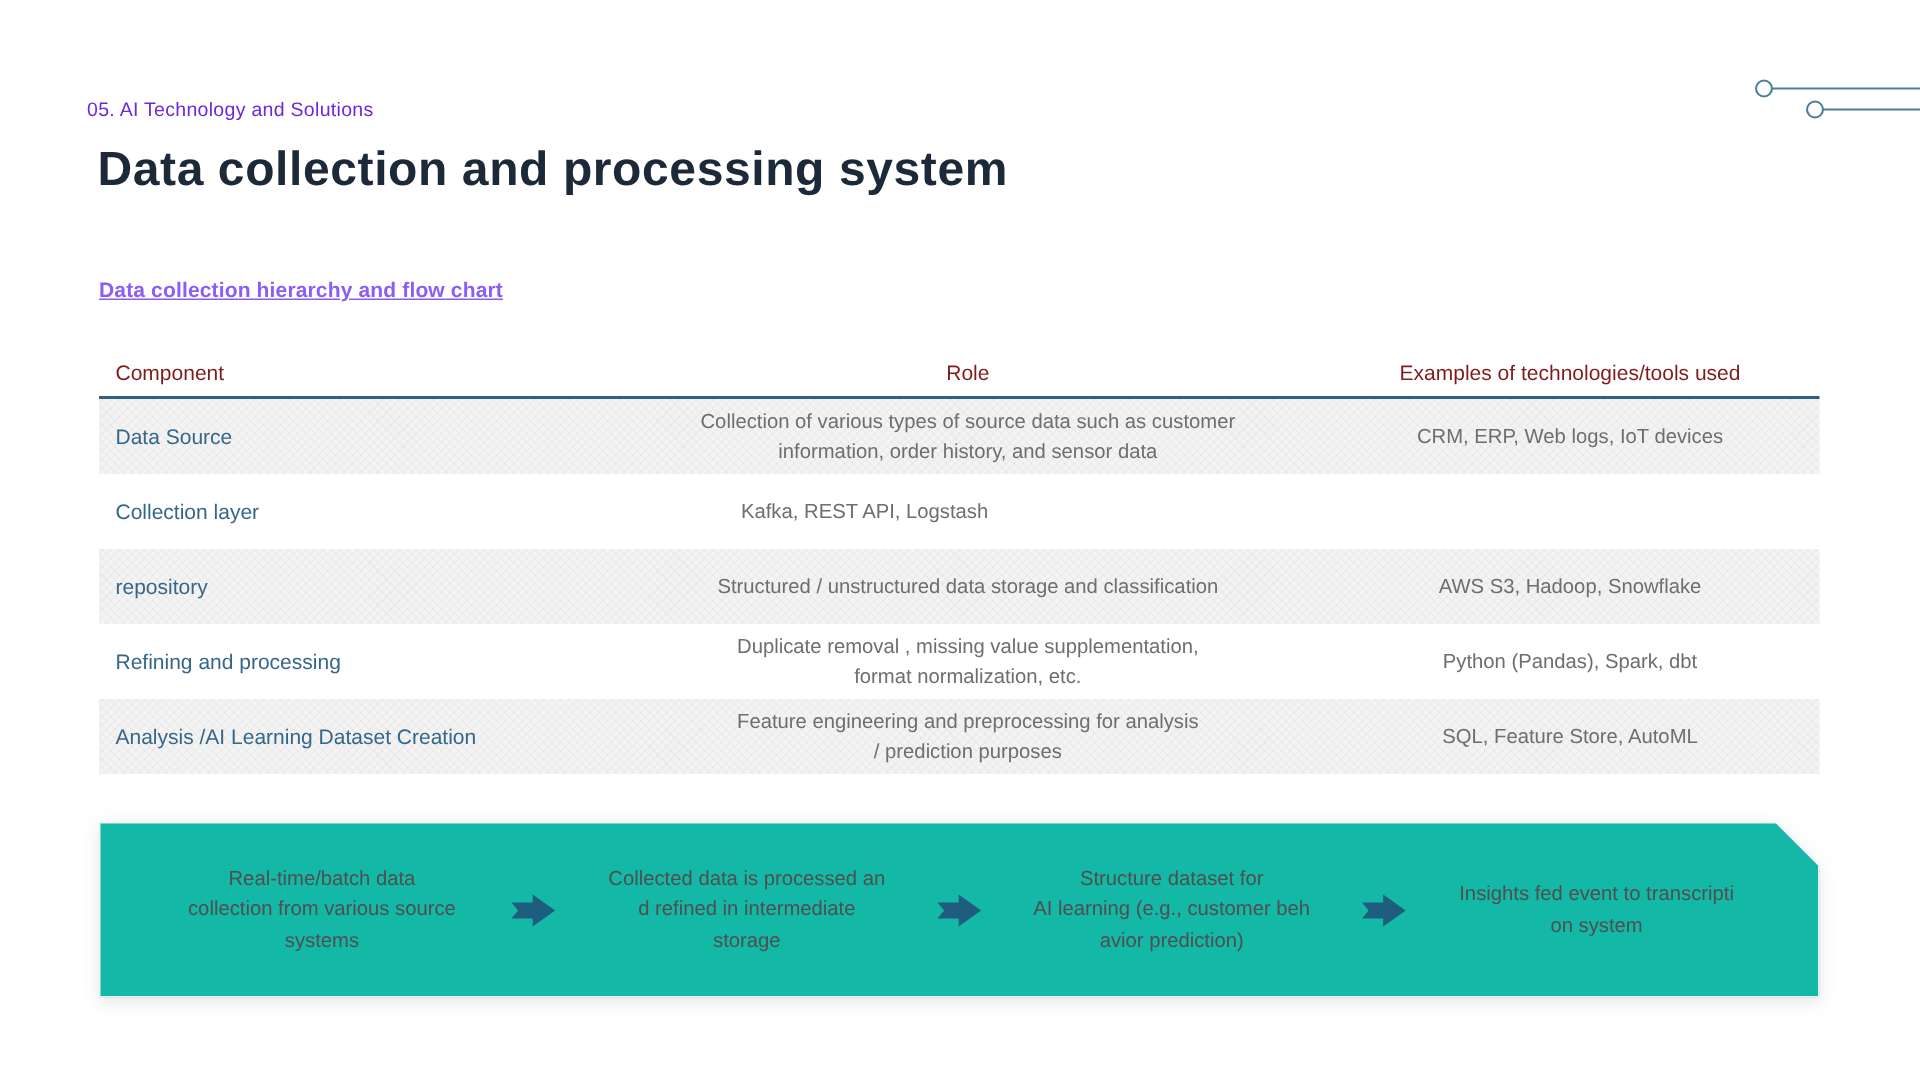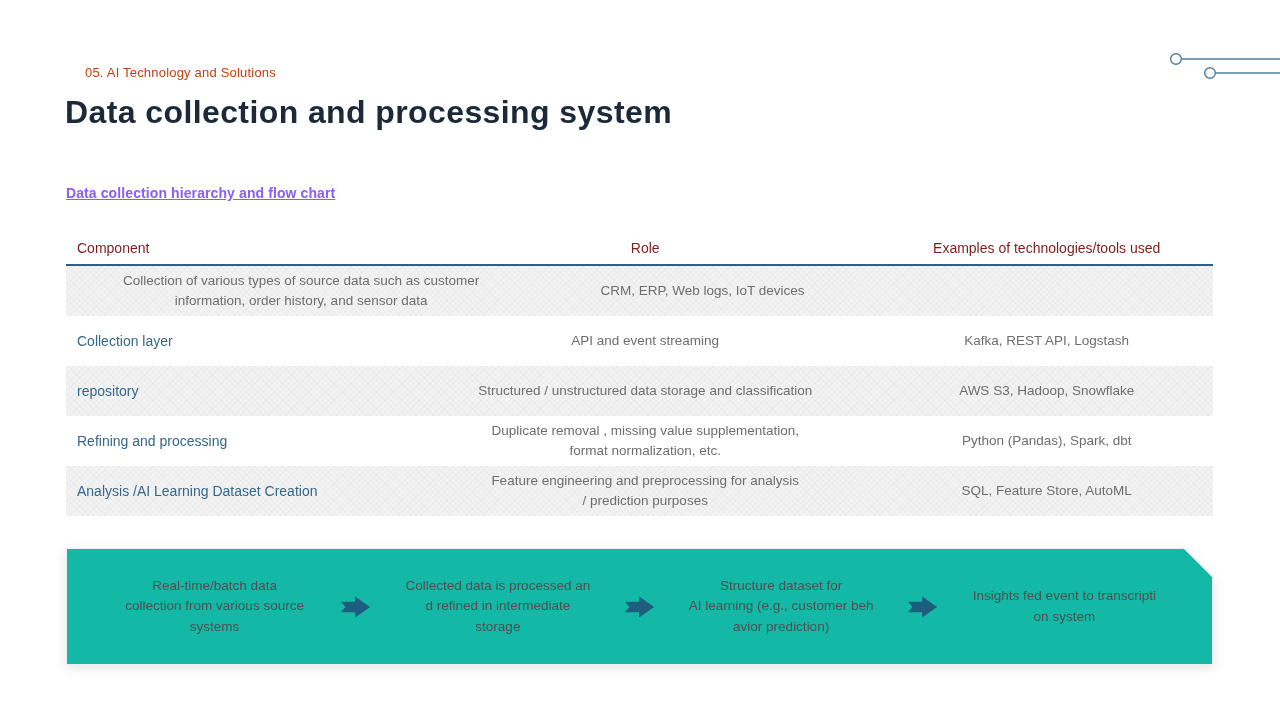--- a/index.html
+++ b/index.html
@@ -2,22 +2,22 @@
 <html><head>
 <meta charset="utf-8">
 <style>
   * { margin:0; padding:0; box-sizing:border-box; }
   html,body { background:#ffffff; }
   .slide {
     position:relative; width:1280px; height:720px; background:#ffffff;
     font-family:"Liberation Sans", sans-serif; overflow:hidden;
   }
   .eyebrow {
-    position:absolute; left:85px; top:65px;
-    font-size:13px; color:#c2410c; letter-spacing:0.2px;text-align:center;
+    position:absolute; left:58px; top:65px;
+    font-size:13px; color:#6d28d9; letter-spacing:0.2px;text-align:center;
   }
   .title {
     position:absolute; left:65px; top:94px;
     font-size:32px; font-weight:bold; color:#1b2938; letter-spacing:0.4px;
   }
   .section-heading {
     position:absolute; left:66px; top:185px;
     font-size:14px; font-weight:bold; color:#8b5cf6; letter-spacing:0.1px;text-decoration:underline;
   }
   .deco {
@@ -74,32 +74,30 @@
   </svg>
 
   <div class="tbl">
     <div class="tbl-header">
       <div class="col-component th">Component</div>
       <div class="col-role th">Role</div>
       <div class="col-examples th">Examples of technologies/tools used</div>
     </div>
 
     <div class="tbl-row shaded">
+      <div class="col-component component-cell">Data Source</div>
       <div class="col-role">
         <div class="role-line">Collection of various types of source data such as customer</div>
         <div class="role-line">information, order history, and sensor data</div>
       </div>
       <div class="col-examples examples-cell">CRM, ERP, Web logs, IoT devices</div>
     </div>
 
     <div class="tbl-row">
       <div class="col-component component-cell">Collection layer</div>
-      <div class="col-role">
-        <div class="role-line">API and event streaming</div>
-      </div>
       <div class="col-examples examples-cell">Kafka, REST API, Logstash</div>
     </div>
 
     <div class="tbl-row shaded">
       <div class="col-component component-cell">repository</div>
       <div class="col-role">
         <div class="role-line">Structured / unstructured data storage and classification</div>
       </div>
       <div class="col-examples examples-cell">AWS S3, Hadoop, Snowflake</div>
     </div>

